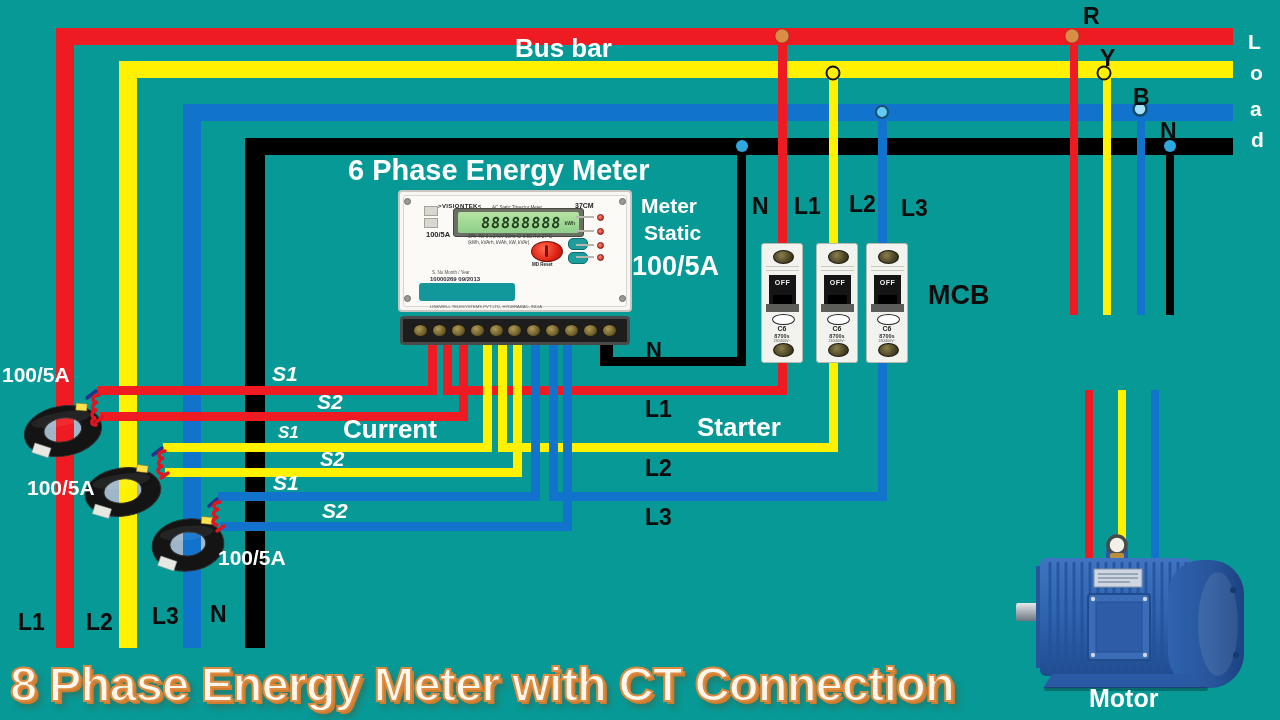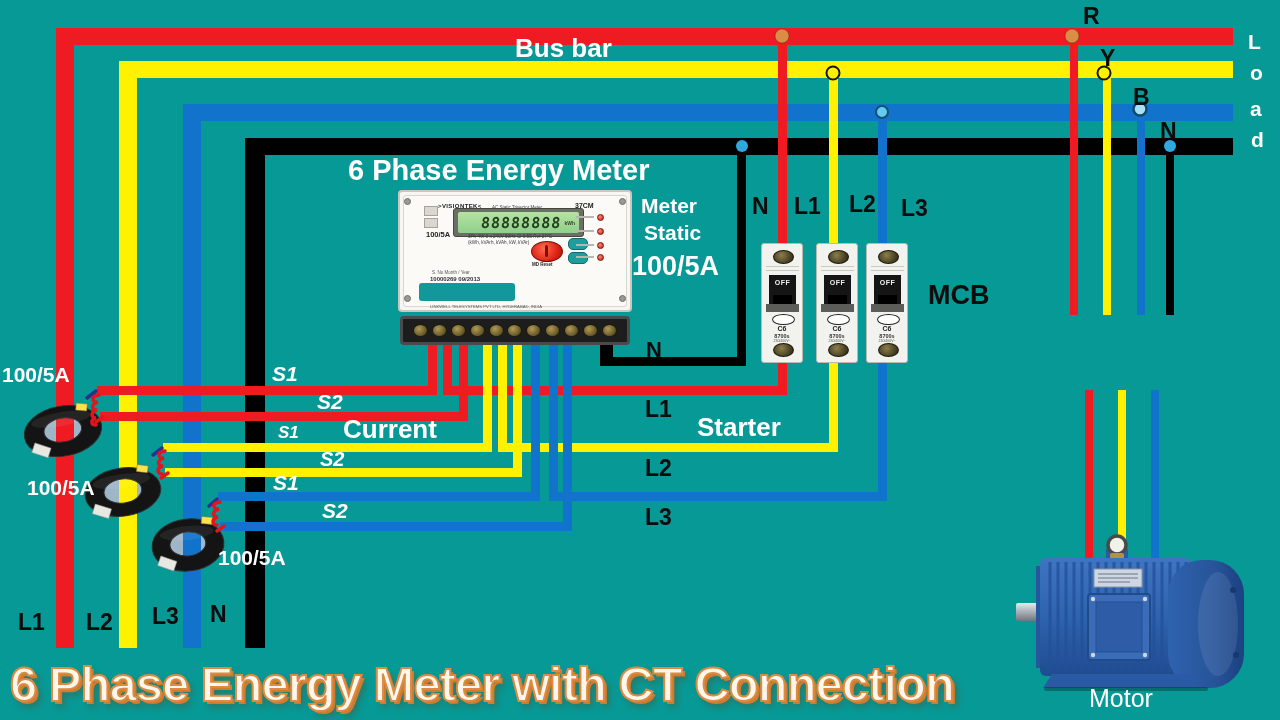--- a/index.html
+++ b/index.html
@@ -379,16 +379,16 @@
 
   <div class="lbl wit" style="left:2px;top:364px;font-size:21px;">100/5A</div>
   <div class="lbl wit" style="left:27px;top:477px;font-size:21px;">100/5A</div>
   <div class="lbl wit" style="left:218px;top:547px;font-size:21px;">100/5A</div>
 
   <div class="lbl blk" style="left:18px;top:611px;font-size:23px;">L1</div>
   <div class="lbl blk" style="left:86px;top:611px;font-size:23px;">L2</div>
   <div class="lbl blk" style="left:152px;top:605px;font-size:23px;">L3</div>
   <div class="lbl blk" style="left:210px;top:603px;font-size:23px;">N</div>
 
-  <div class="lbl" style="left:1089px;top:686px;font-size:25px;color:#fff;font-weight:400;">Motor</div>
-
-  <div class="banner">6 Phase Energy Meter with CT Connection</div>
+  <div class="lbl" style="left:1089px;top:686px;font-size:25px;color:#fff;font-weight:700;">Motor</div>
+
+  <div class="banner">8 Phase Energy Meter with CT Connection</div>
 </div>
 
 </body></html>

